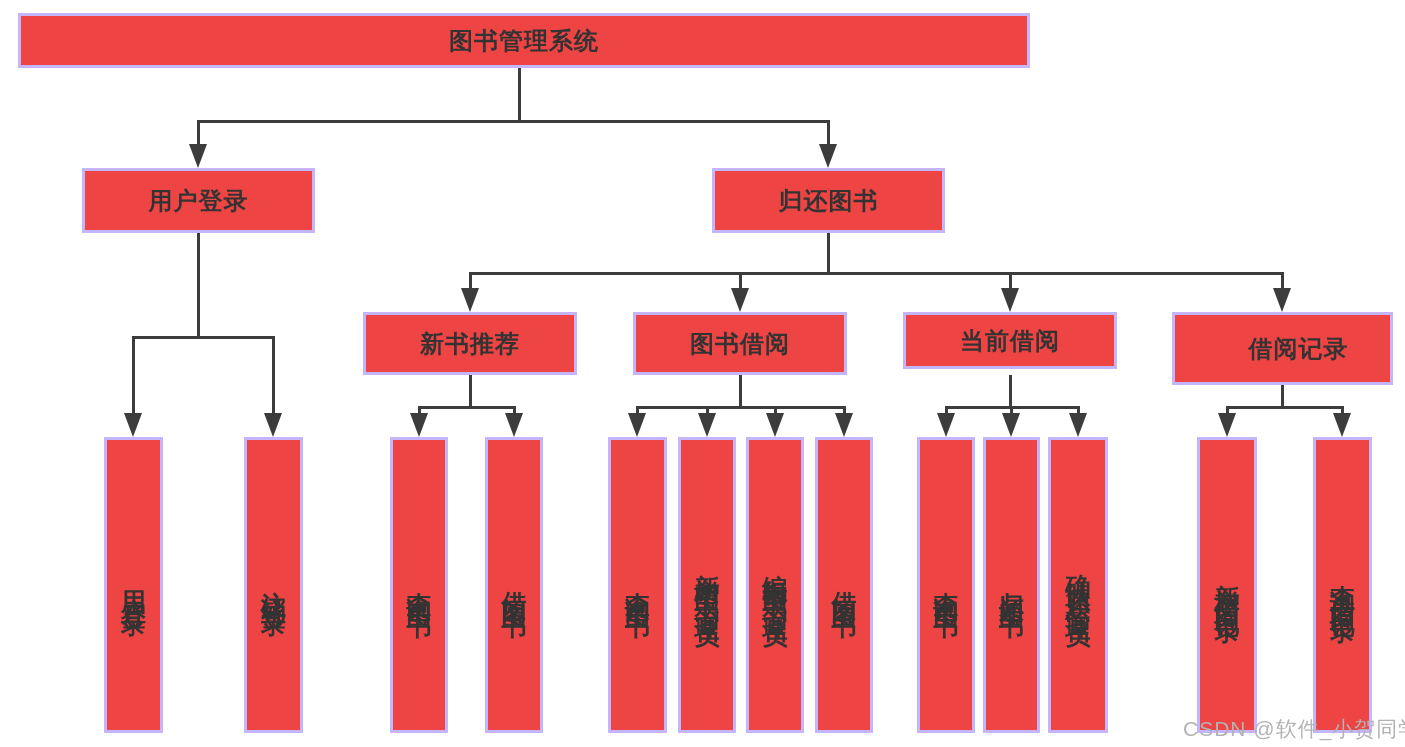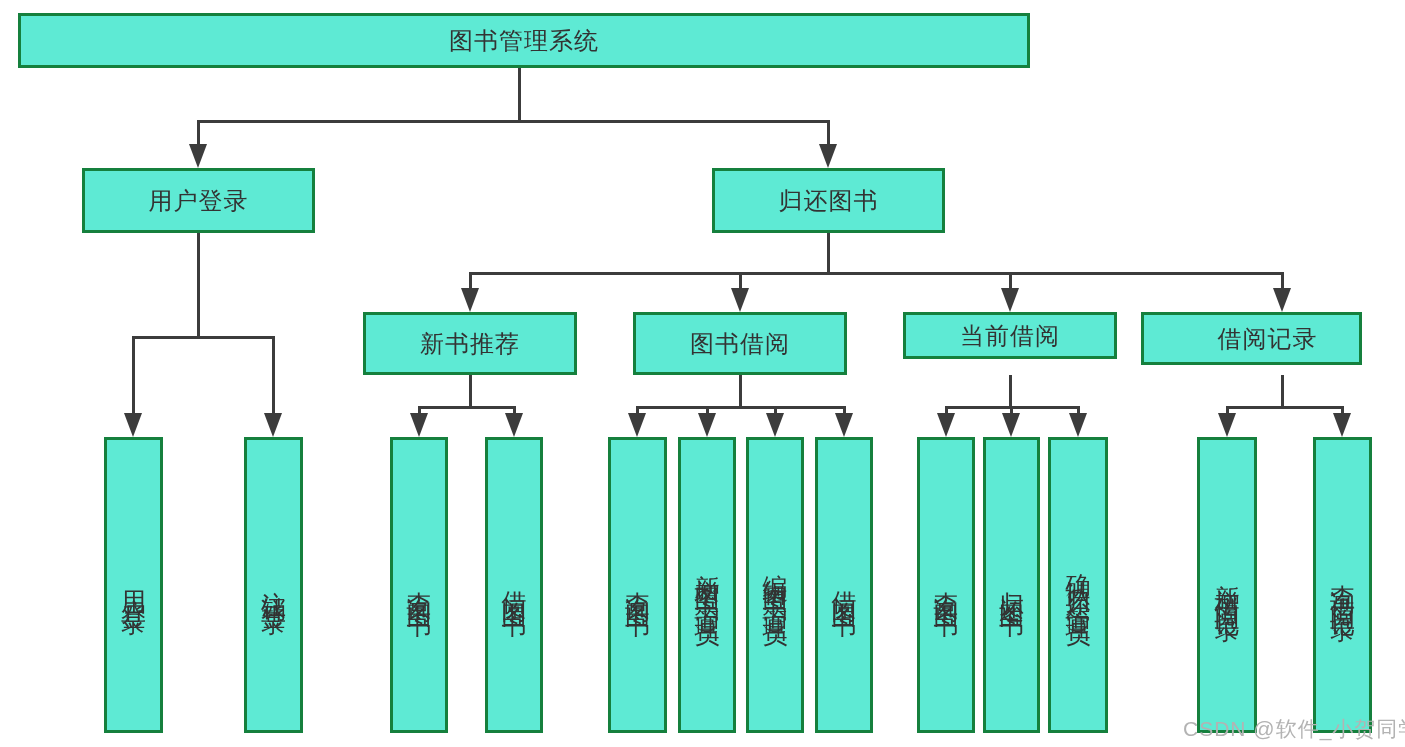--- a/index.html
+++ b/index.html
@@ -8,29 +8,30 @@
     width: 1405px;
     height: 747px;
     background: #ffffff;
     overflow: hidden;
     font-family: "Liberation Sans", "DejaVu Sans", sans-serif;
     color: #333333;
   }
   .box {
     position: absolute;
     box-sizing: border-box;
-    border: 3px solid #15803d;
-    background: #5eead4;
+    border: 3px solid #c4b5fd;
+    background: #ef4444;
     display: flex;
     align-items: center;
     justify-content: center;
     font-size: 24px;
     letter-spacing: 1px;
     color: #333333;
     z-index: 2;
+    font-weight: bold;
   }
   .vbox {
     writing-mode: vertical-rl;
     text-orientation: mixed;
     font-size: 25px;
     letter-spacing: 7px;
     line-height: 1;
   }
   .hline, .vline {
     position: absolute;
@@ -89,22 +90,22 @@
   <div class="arrow" style="left:461px; top:288px;"></div>
   <div class="vline" style="left:739px; top:272px; height:18px;"></div>
   <div class="arrow" style="left:731px; top:288px;"></div>
   <div class="vline" style="left:1009px; top:272px; height:18px;"></div>
   <div class="arrow" style="left:1001px; top:288px;"></div>
   <div class="vline" style="left:1281px; top:272px; height:18px;"></div>
   <div class="arrow" style="left:1273px; top:288px;"></div>
 
   <div class="box" style="left:633px; top:312px; width:214px; height:63px;">图书借阅</div>
   <div class="box" style="left:363px; top:312px; width:214px; height:63px;">新书推荐</div>
-  <div class="box" style="left:903px; top:312px; width:214px; height:47px;">当前借阅</div>
-  <div class="box" style="left:1141px; top:312px; width:221px; height:53px;padding-left:32px;">借阅记录</div>
+  <div class="box" style="left:903px; top:312px; width:214px; height:57px;">当前借阅</div>
+  <div class="box" style="left:1172px; top:312px; width:221px; height:73px;padding-left:32px;">借阅记录</div>
 
   <div class="vline" style="left:469px; top:375px; height:33px;"></div>
   <div class="hline" style="left:418px; top:406px; width:98px;"></div>
   <div class="vline" style="left:418px; top:406px; height:10px;"></div>
   <div class="arrow" style="left:410px; top:413px;"></div>
   <div class="vline" style="left:513px; top:406px; height:10px;"></div>
   <div class="arrow" style="left:505px; top:413px;"></div>
 
   <div class="vline" style="left:739px; top:375px; height:33px;"></div>
   <div class="hline" style="left:636px; top:406px; width:210px;"></div>

